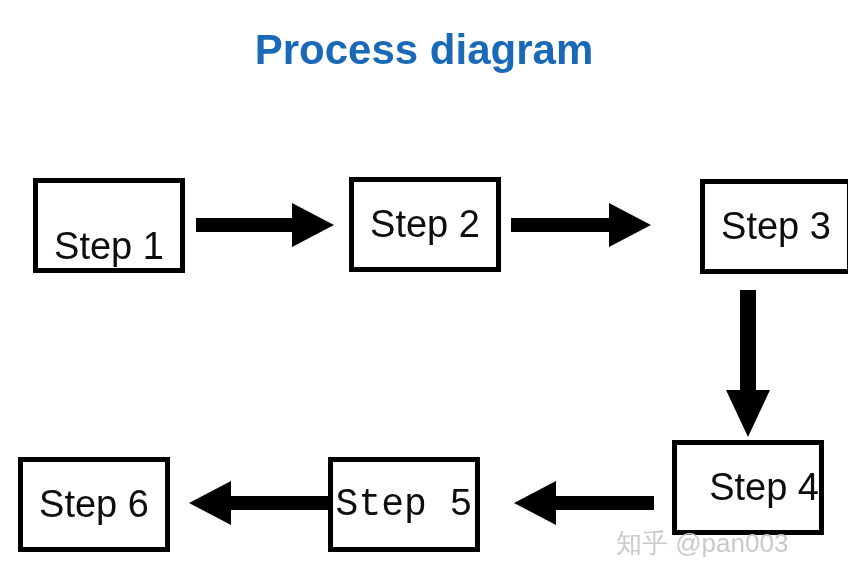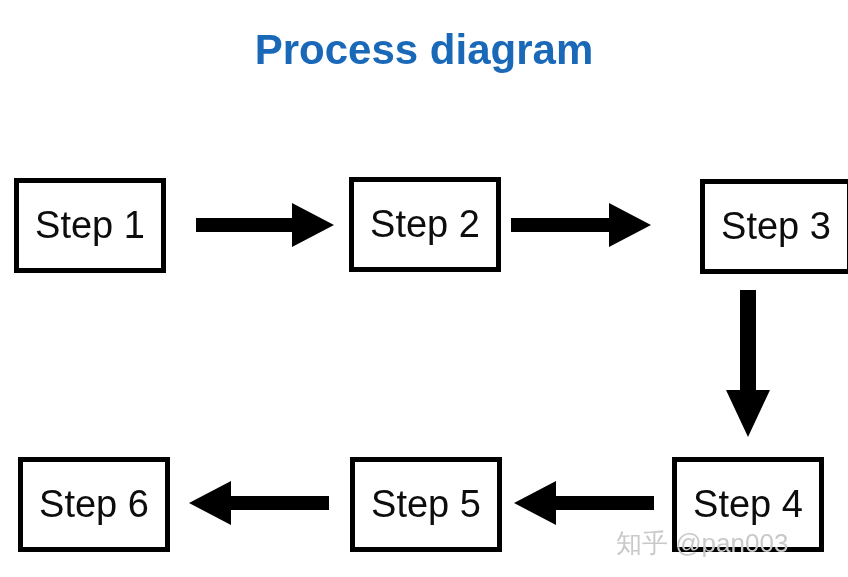--- a/index.html
+++ b/index.html
@@ -33,25 +33,25 @@
     box-sizing: border-box;
     background: #ffffff;
     border: 5px solid #000000;
     display: flex;
     align-items: center;
     justify-content: center;
     font-size: 38px;
     color: #0d0d0d;
     white-space: nowrap;
   }
-  #box-step1 { left: 14px;  top: 178px; }
+  #box-step1 { left: 33px;  top: 178px; align-items: flex-end; }
   #box-step2 { left: 349px; top: 177px; text-align: right; }
   #box-step3 { left: 700px; top: 179px; }
-  #box-step4 { left: 672px; top: 457px; }
-  #box-step5 { left: 350px; top: 457px; }
+  #box-step4 { left: 672px; top: 440px; justify-content: flex-end; }
+  #box-step5 { left: 328px; top: 457px; font-family: Liberation Mono, monospace; }
   #box-step6 { left: 18px;  top: 457px; align-items: center; }
   .arrow {
     position: absolute;
   }
   #arrow-1-2 { left: 196px; top: 200px; }
   #arrow-2-3 { left: 511px; top: 200px; }
   #arrow-3-4 { left: 723px; top: 290px; }
   #arrow-4-5 { left: 512px; top: 478px; }
   #arrow-5-6 { left: 187px; top: 478px; }
   .arrow svg polygon {

